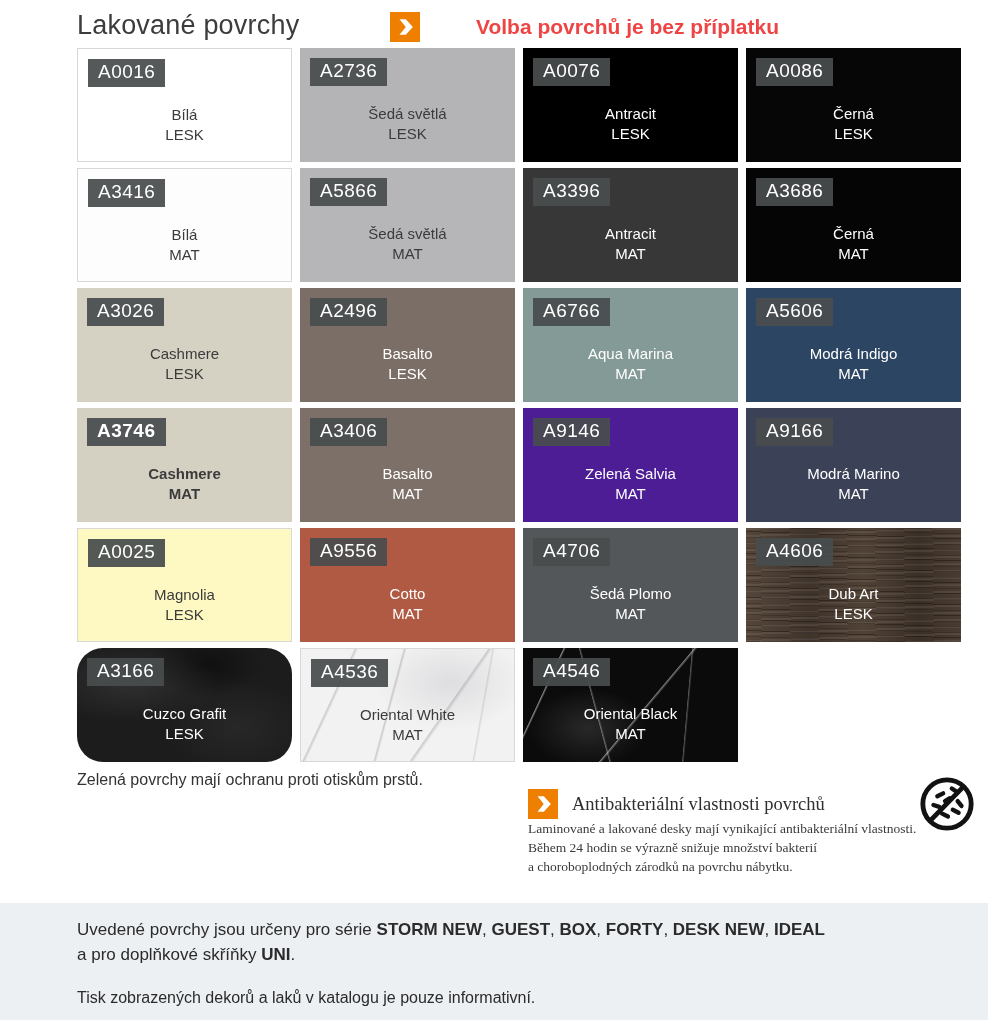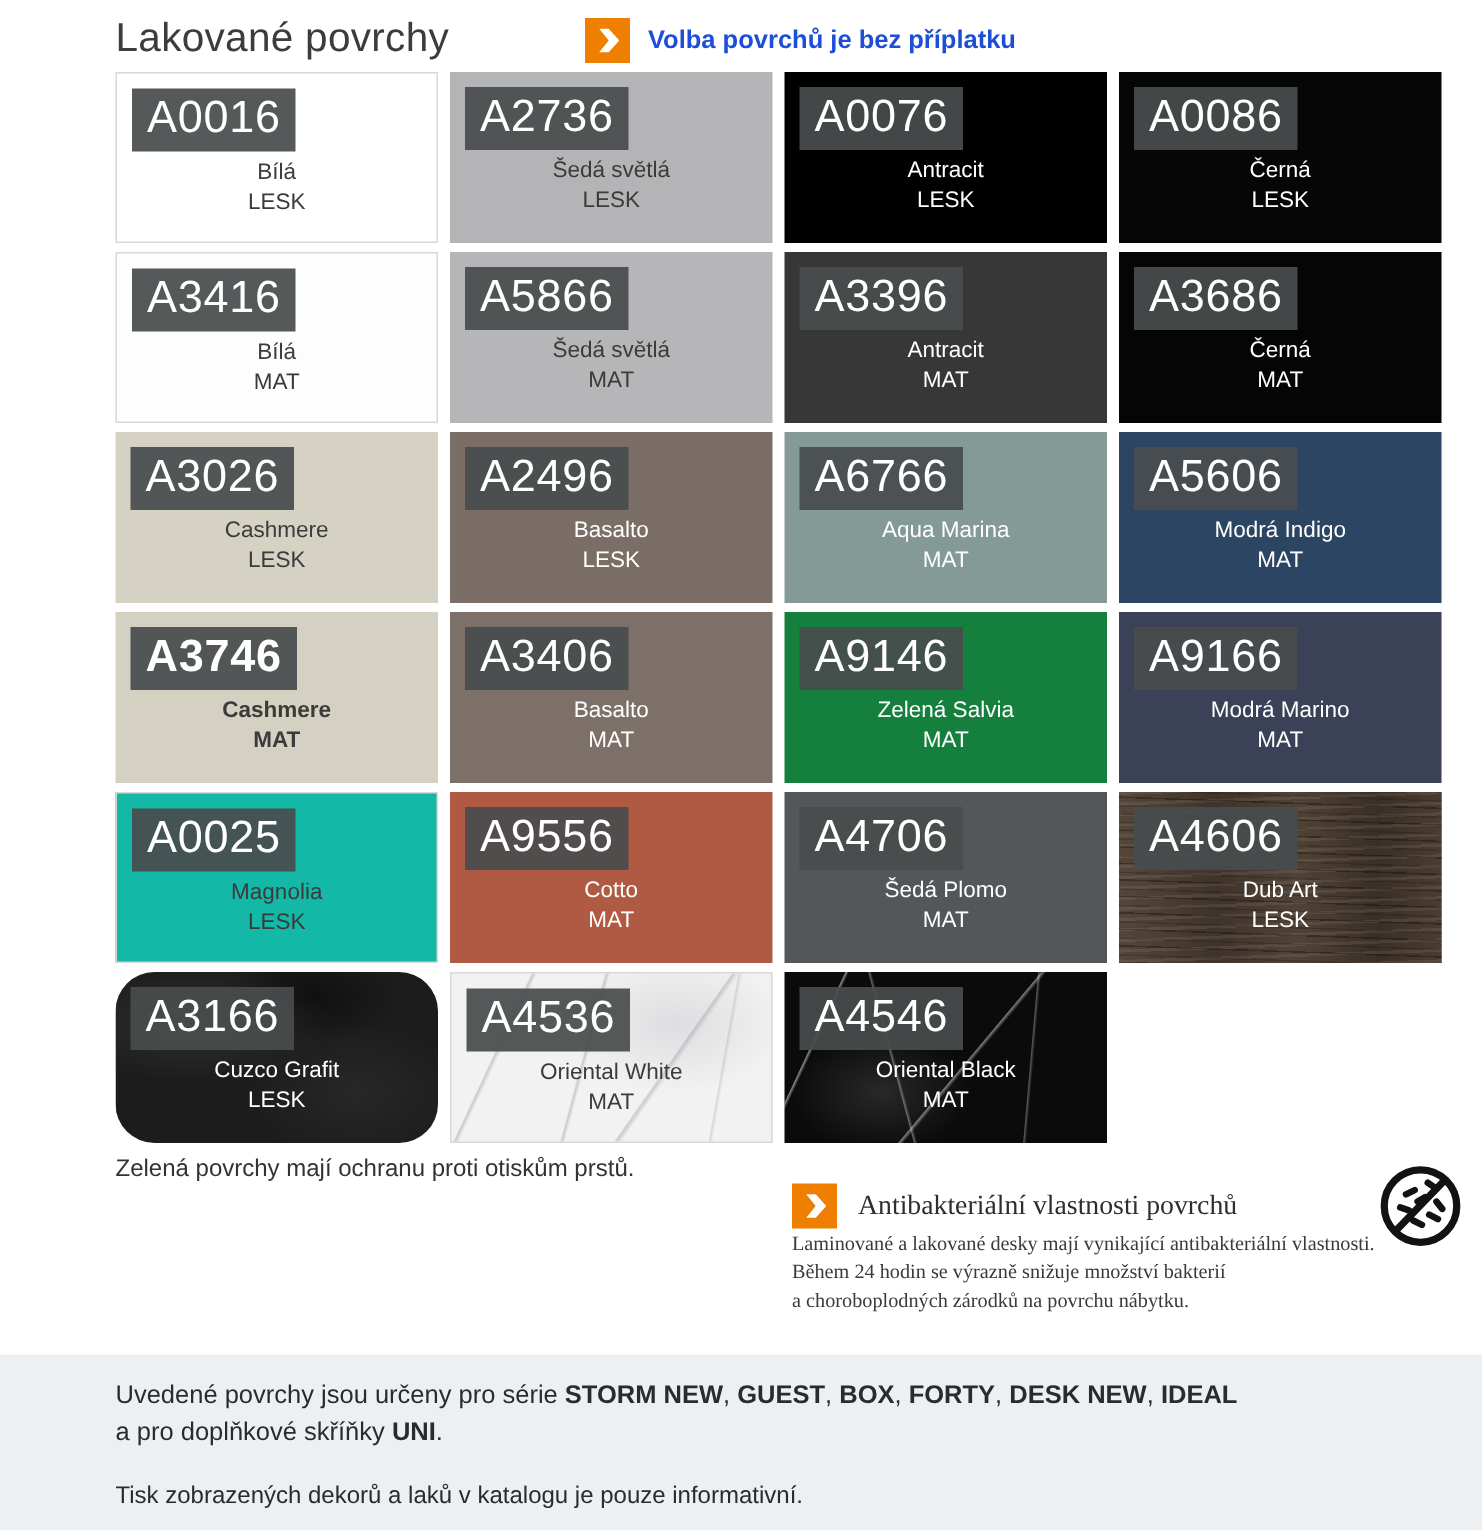--- a/index.html
+++ b/index.html
@@ -9,33 +9,33 @@
     font-family:"Liberation Sans","DejaVu Sans",sans-serif;
     -webkit-font-smoothing:antialiased;
   }
   .page-title{
     position:absolute;left:77px;top:10px;
     font-size:27px;font-weight:300;letter-spacing:.2px;color:#3c3c3c;
   }
   .promo{position:absolute;left:390px;top:12px;display:flex;align-items:center;gap:12px;}
   .arrow-chip{width:30px;height:30px;background:var(--accent,#ef7f00);display:flex;align-items:center;justify-content:center;flex:0 0 auto;}
   .arrow-chip svg{display:block;}
-  .promo-text{font-size:17px;font-weight:700;color:#1d4ed8;}
+  .promo-text{font-size:21px;font-weight:700;color:#ef4444;margin-left:44px;}
 
   .swatch-grid{
     position:absolute;left:77px;top:48px;
     display:grid;grid-template-columns:repeat(4,215px);gap:6px 8px;
   }
   .swatch{position:relative;height:114px;box-sizing:border-box;color:#3b3b3b;}
   .swatch.light-text{color:#fff;}
   .swatch.bordered{border:1px solid #d8d8d8;}
   .code-badge{
     position:absolute;top:10px;left:10px;
     background:rgba(72,76,78,.93);color:#fff;
-    font-size:30px;line-height:1.25;padding:1px 10px 3px;letter-spacing:.5px;
+    font-size:19px;line-height:1.25;padding:1px 10px 3px;letter-spacing:.5px;
   }
   .swatch-label{position:absolute;left:0;right:0;top:56px;text-align:center;font-size:15px;line-height:20px;}
 
   
   .tex-wood{
     background-color:#4a3c31;
     background-image:
       repeating-linear-gradient(178deg, rgba(255,255,255,.07) 0 2px, transparent 2px 7px),
       repeating-linear-gradient(2deg, rgba(0,0,0,.30) 0 1px, transparent 1px 5px, rgba(0,0,0,.16) 5px 6px, transparent 6px 11px),
       linear-gradient(90deg,#55463a,#3f332a 30%,#514236 55%,#3a2f26 80%,#4a3c31);
@@ -189,35 +189,35 @@
         <div>MAT</div>
       </div>
     </div>
     <div class="swatch light-text" style="background-color: rgb(125, 112, 105);">
       <div class="code-badge">A3406</div>
       <div class="swatch-label">
         <div>Basalto</div>
         <div>MAT</div>
       </div>
     </div>
-    <div class="swatch light-text" style="background-color: #15803d;">
+    <div class="swatch light-text" style="background-color: #4c1d95;">
       <div class="code-badge">A9146</div>
       <div class="swatch-label">
         <div>Zelená Salvia</div>
         <div>MAT</div>
       </div>
     </div>
     <div class="swatch light-text" style="background-color: rgb(59, 65, 86);">
       <div class="code-badge">A9166</div>
       <div class="swatch-label">
         <div>Modrá Marino</div>
         <div>MAT</div>
       </div>
     </div>
-    <div class="swatch bordered" style="background-color: #14b8a6;">
+    <div class="swatch bordered" style="background-color: #fef9c3;">
       <div class="code-badge">A0025</div>
       <div class="swatch-label">
         <div>Magnolia</div>
         <div>LESK</div>
       </div>
     </div>
     <div class="swatch light-text" style="background-color: rgb(176, 90, 67);">
       <div class="code-badge">A9556</div>
       <div class="swatch-label">
         <div>Cotto</div>

